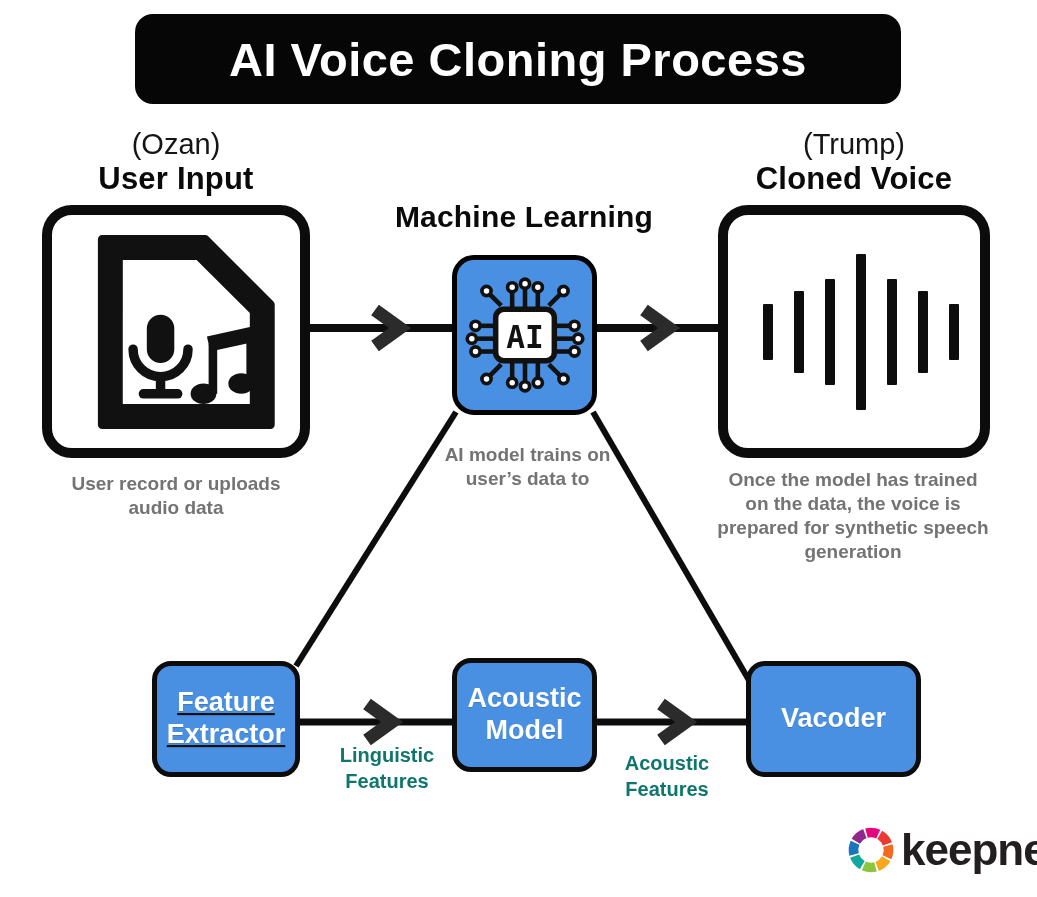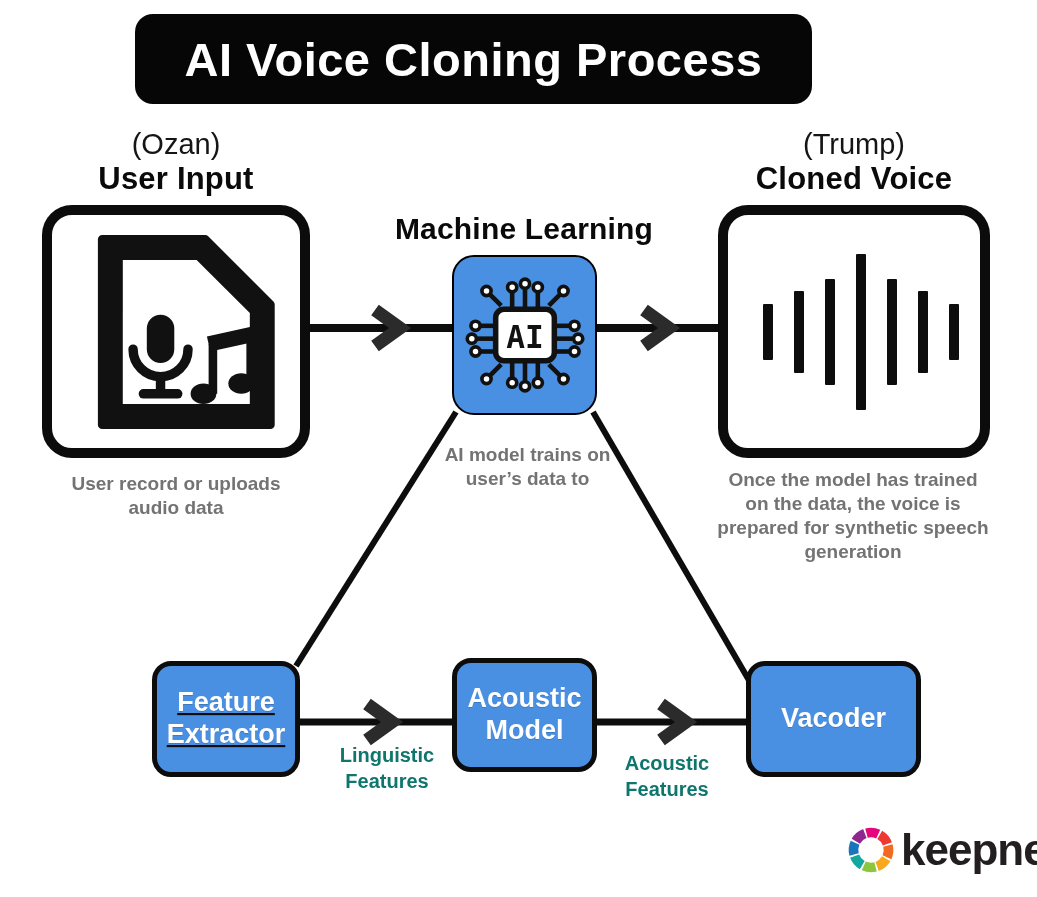--- a/index.html
+++ b/index.html
@@ -4,34 +4,34 @@
 <style>
   html,body { margin:0; padding:0; background:#ffffff; }
   #stage {
     position:relative; width:1037px; height:897px; background:#ffffff;
     font-family:"Liberation Sans", sans-serif; color:#0d0d0d; overflow:hidden;
   }
   .abs { position:absolute; }
   .z1 { z-index:1; } .z2 { z-index:2; }
 
   .banner {
-    left:135px; top:14px; width:677px; height:90px; background:#060606;
+    left:135px; top:14px; width:766px; height:90px; background:#060606;
     border-radius:18px; display:flex; align-items:center; justify-content:center;
   }
   .banner-text { color:#ffffff; font-size:47px; font-weight:800; letter-spacing:0.5px; }
 
   .speaker { font-size:29px; font-weight:400; text-align:center; color:#151515; }
   .heading { font-size:31px; font-weight:800; text-align:center; color:#0a0a0a; letter-spacing:0.2px; }
 
   .big-box {
     box-sizing:border-box; background:#ffffff; border:10px solid #0c0c0c;
     border-radius:30px; display:flex; align-items:center; justify-content:center;
   }
   .ml-box {
-    box-sizing:border-box; background:#4a90e2; border:2px solid #000000;
+    box-sizing:border-box; background:#4a90e2; border:5px solid #000000;
     border-radius:22px; display:flex; align-items:center; justify-content:center;
   }
   .pipe-box {
     box-sizing:border-box; background:#4a90e2; border:5px solid #0c0c0c;
     border-radius:19px; display:flex; align-items:center; justify-content:center;
   }
   .pipe-label {
     color:#ffffff; font-size:27px; font-weight:700; text-align:center;
     line-height:1.18; white-space:pre-line; text-shadow:0 1px 0 rgba(0,0,0,0.15);
   }
@@ -91,21 +91,21 @@
         <ellipse cx="196" cy="180" rx="15" ry="12" fill="#111111"></ellipse>
         <path d="M163 192 V134" stroke="#111111" stroke-width="10"></path>
         <path d="M207 180 V122" stroke="#111111" stroke-width="10"></path>
         <path d="M158 134 L212 122" stroke="#111111" stroke-width="18"></path>
       </g>
     </svg>
   </div>
   <div class="abs z2 caption" style="left:28px; top:472px; width:296px;">User record or uploads
 audio data</div>
 
-  <div class="abs z2 heading" style="left:354px; top:212px; width:340px; font-size:30px;">Machine Learning</div>
+  <div class="abs z2 heading" style="left:354px; top:200px; width:340px; font-size:30px;">Machine Learning</div>
 
   <div class="abs z2 ml-box" style="left:452px; top:255px; width:145px; height:160px;">
     <svg width="132" height="148" viewBox="0 0 144 156">
       <g stroke="#111111" stroke-width="5" fill="none">
         <path d="M58 50 V32"></path>
           <path d="M72 50 V28"></path>
           <path d="M86 50 V32"></path>
         <path d="M58 106 V124"></path>
           <path d="M72 106 V128"></path>
           <path d="M86 106 V124"></path>

